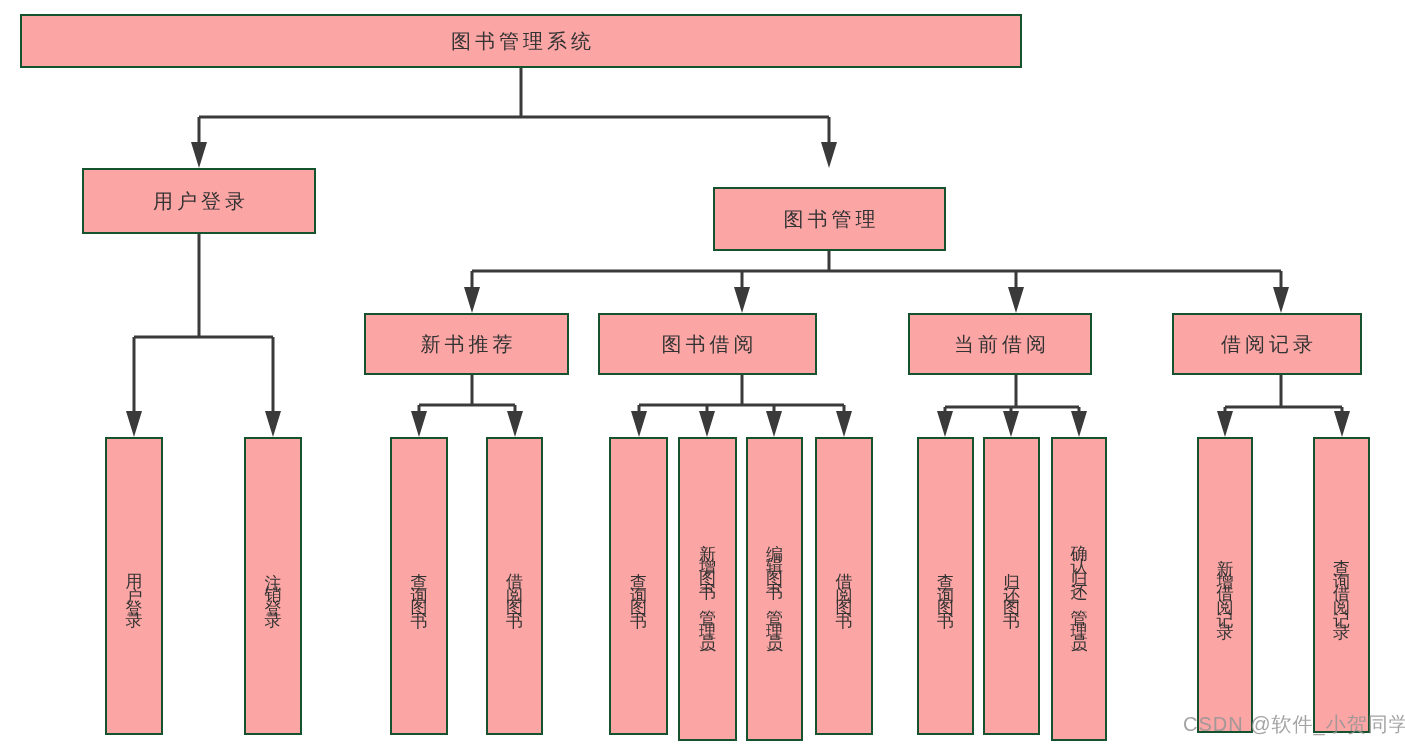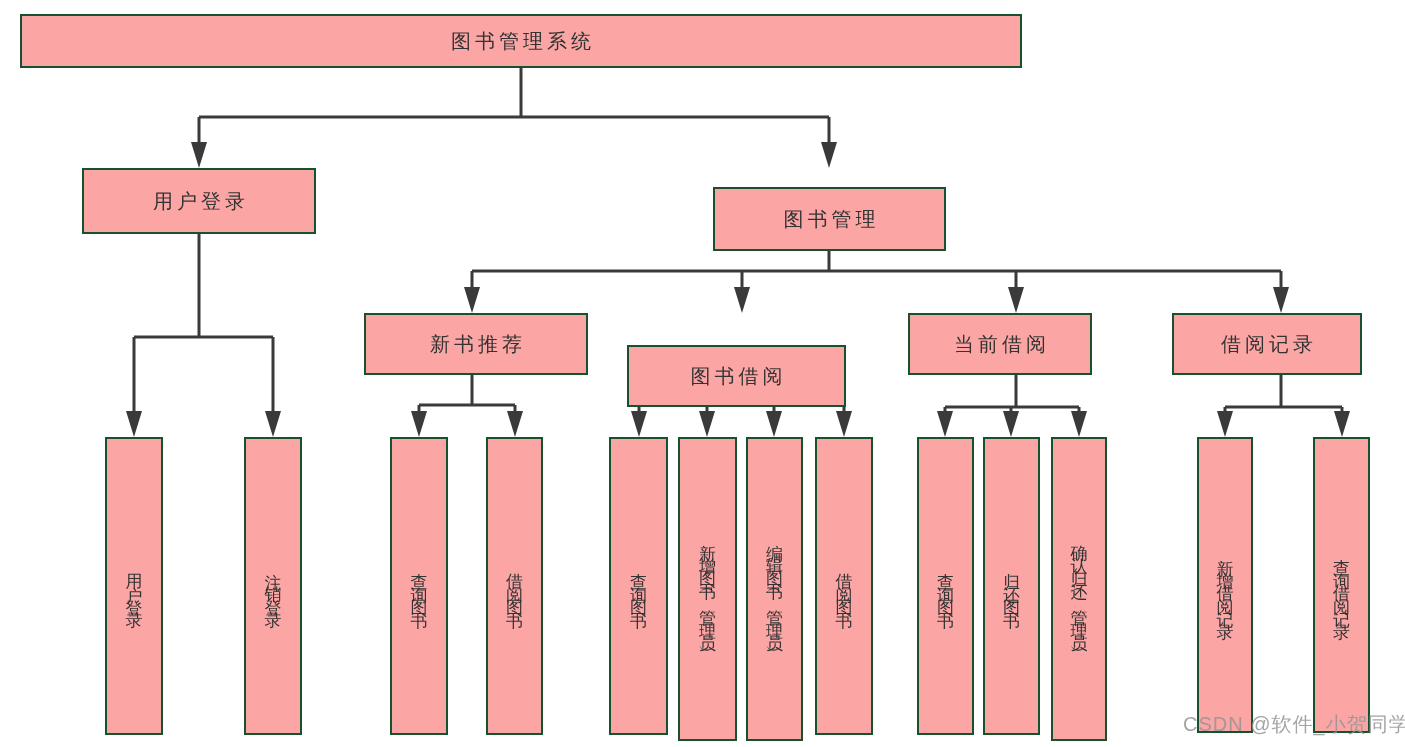--- a/index.html
+++ b/index.html
@@ -83,22 +83,22 @@
       M1071 411 L1087 411 L1079 437 Z
       M1217 411 L1233 411 L1225 437 Z
       M1334 411 L1350 411 L1342 437 Z"></path>
   </svg>
 
   <div class="box hbox" style="left:20px;top:14px;width:1002px;height:54px;">图书管理系统</div>
 
   <div class="box hbox" style="left:82px;top:168px;width:234px;height:66px;">用户登录</div>
   <div class="box hbox" style="left:713px;top:168px;width:233px;height:64px;margin-top:19px;">图书管理</div>
 
-  <div class="box hbox" style="left:364px;top:313px;width:224px;height:62px;text-align:center;">新书推荐</div>
-  <div class="box hbox" style="left:627px;top:313px;width:219px;height:62px;margin-top:32px;">图书借阅</div>
+  <div class="box hbox" style="left:364px;top:313px;width:205px;height:62px;text-align:center;">新书推荐</div>
+  <div class="box hbox" style="left:598px;top:313px;width:219px;height:62px;">图书借阅</div>
   <div class="box hbox" style="left:908px;top:313px;width:184px;height:62px;">当前借阅</div>
   <div class="box hbox" style="left:1172px;top:313px;width:190px;height:62px;">借阅记录</div>
 
   <div class="box vbox" style="left:105px;top:437px;width:58px;height:298px;">用户登录</div>
   <div class="box vbox" style="left:244px;top:437px;width:58px;height:298px;">注销登录</div>
 
   <div class="box vbox" style="left:390px;top:437px;width:58px;height:298px;">查询图书</div>
   <div class="box vbox" style="left:486px;top:437px;width:57px;height:298px;">借阅图书</div>
 
   <div class="box vbox" style="left:609px;top:437px;width:59px;height:298px;">查询图书</div>

